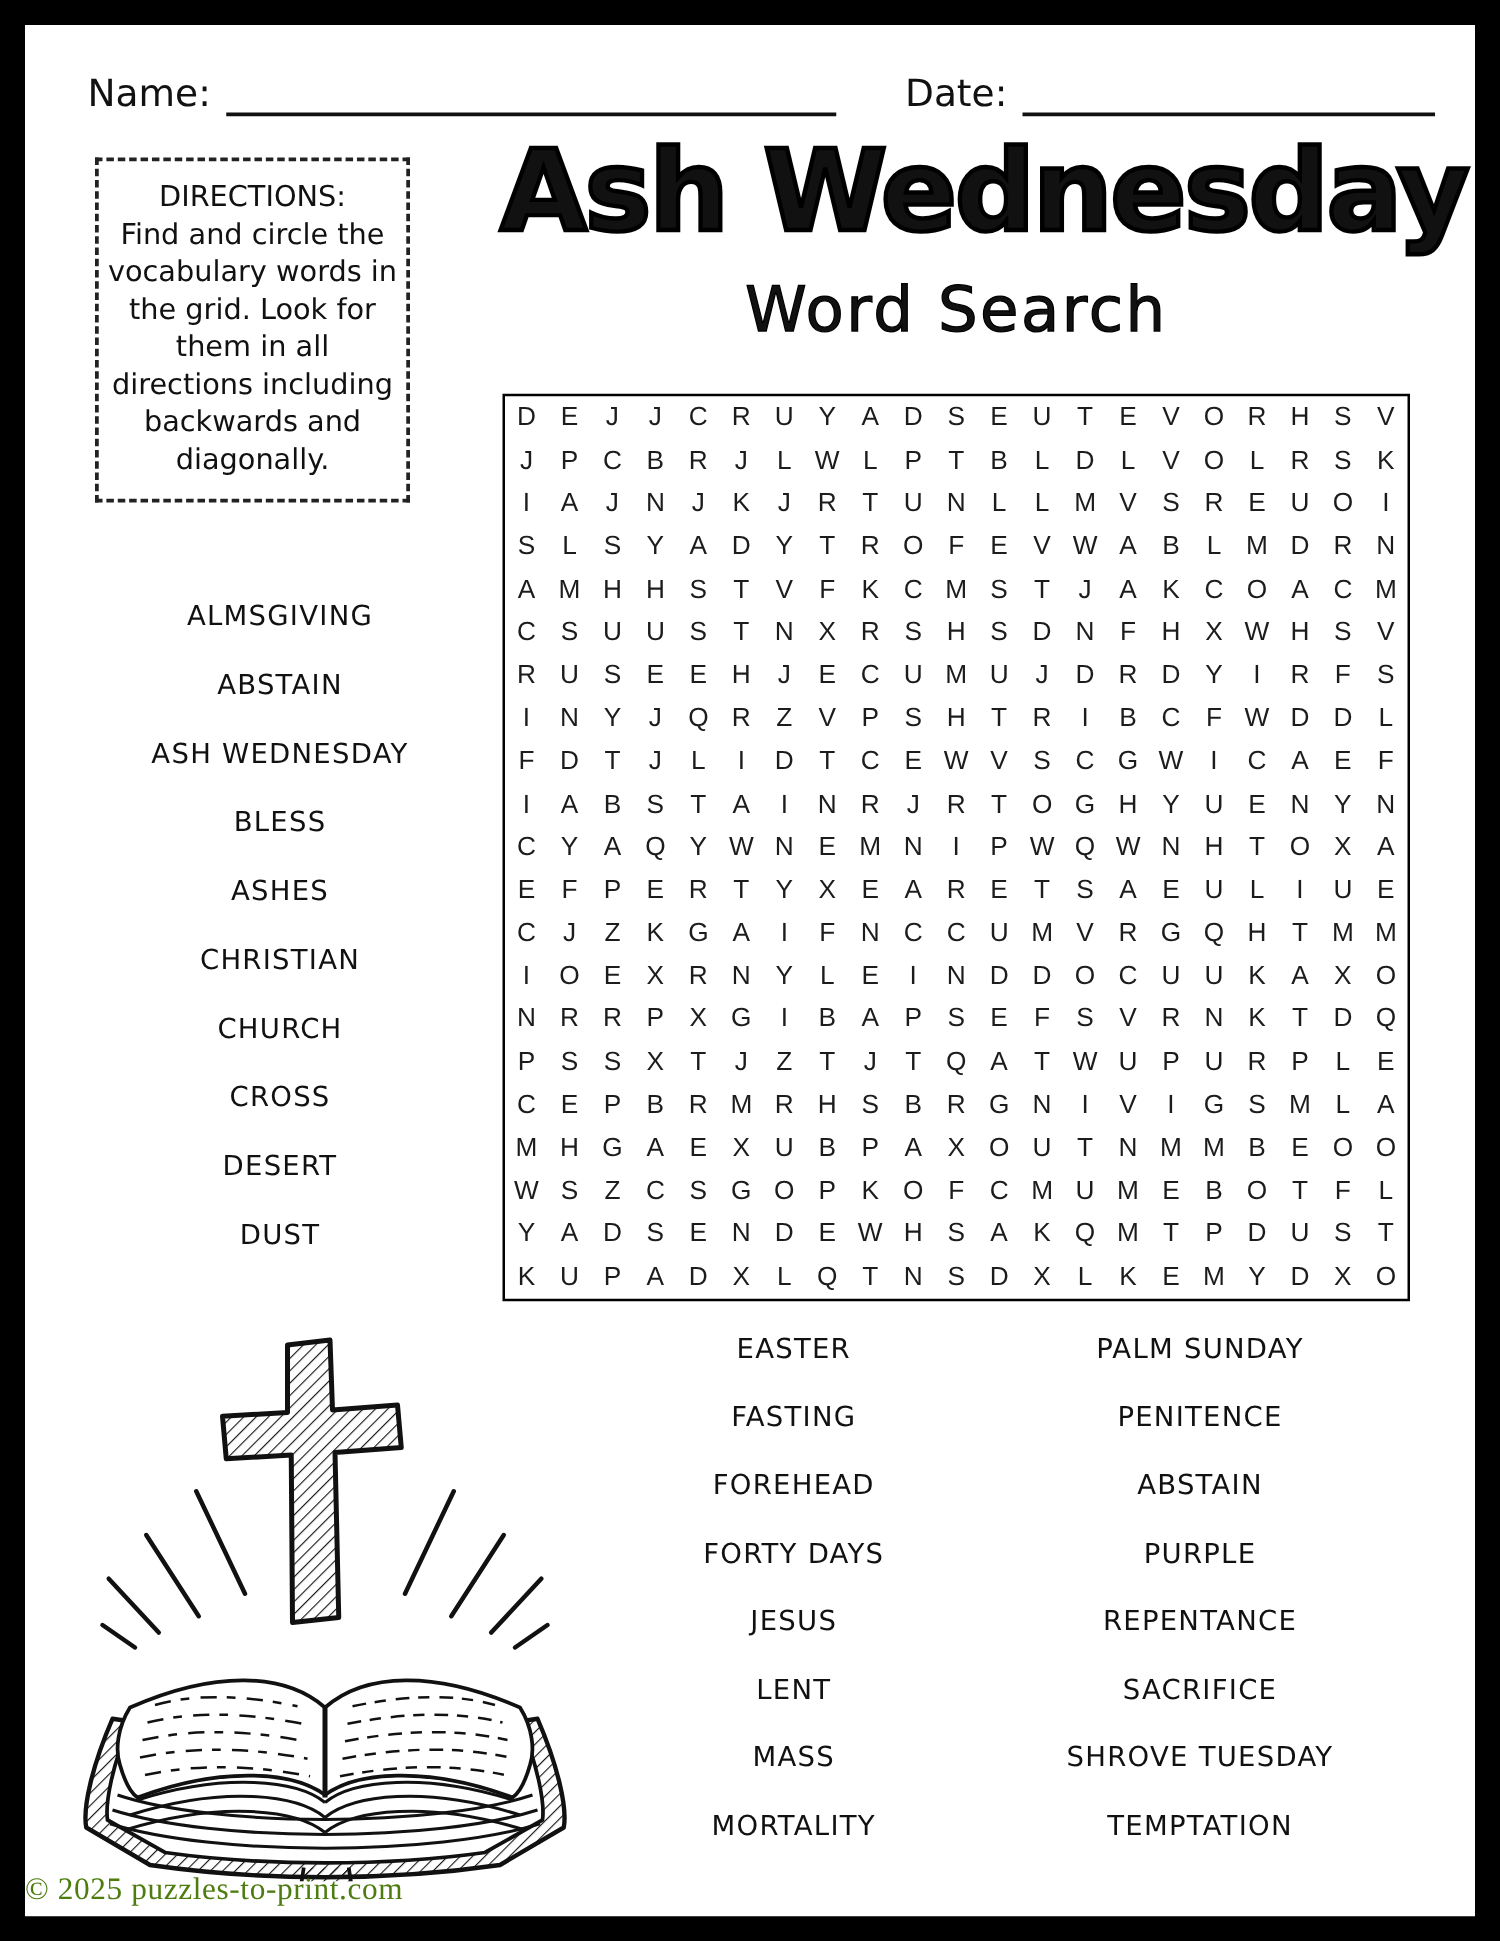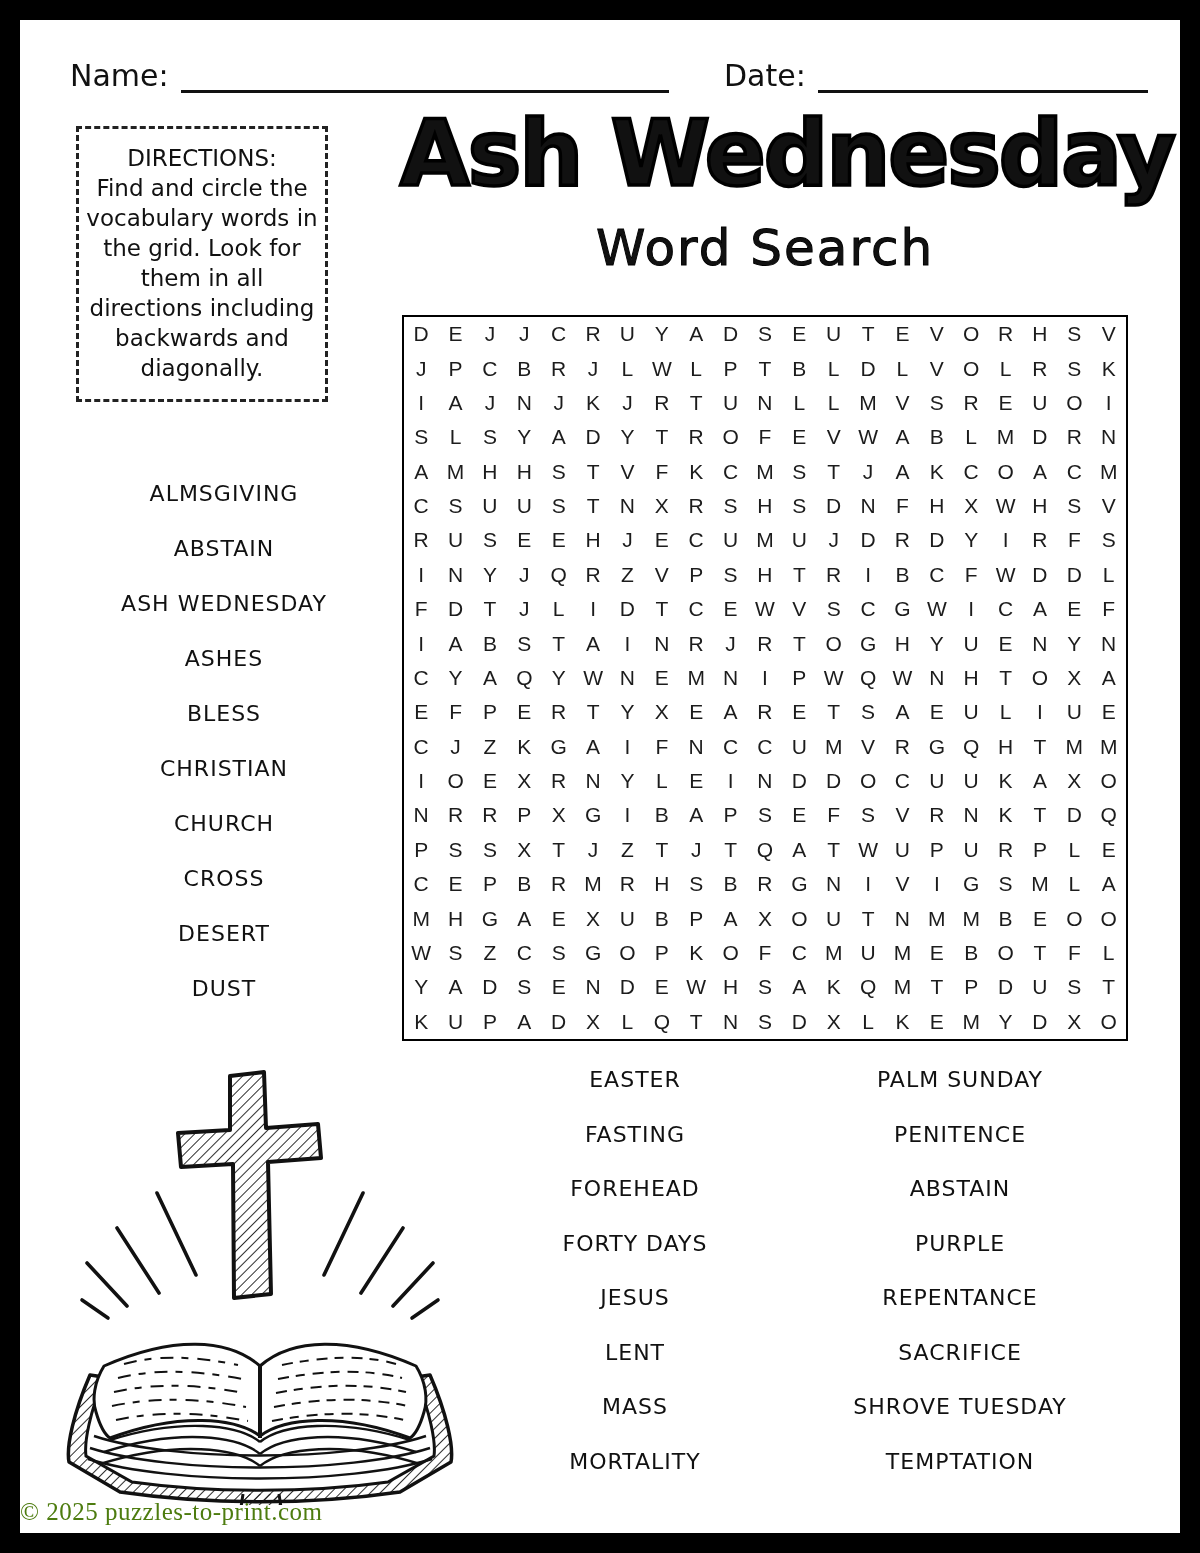--- a/index.html
+++ b/index.html
@@ -577,22 +577,22 @@
         <span class="grid-cell">D</span>
         <span class="grid-cell">X</span>
         <span class="grid-cell">O</span>
       </div>
     </div>
 
   <div class="word-list list-left">
       <div class="word-item">ALMSGIVING</div>
       <div class="word-item">ABSTAIN</div>
       <div class="word-item">ASH WEDNESDAY</div>
+      <div class="word-item">BLESS</div>
       <div class="word-item">ASHES</div>
-      <div class="word-item">BLESS</div>
       <div class="word-item">CHRISTIAN</div>
       <div class="word-item">CHURCH</div>
       <div class="word-item">CROSS</div>
       <div class="word-item">DESERT</div>
       <div class="word-item">DUST</div>
     </div>
 
   <div class="illustration">
     <svg width="400" height="445" viewBox="0 0 400 445" xmlns="http://www.w3.org/2000/svg">
       <defs>

